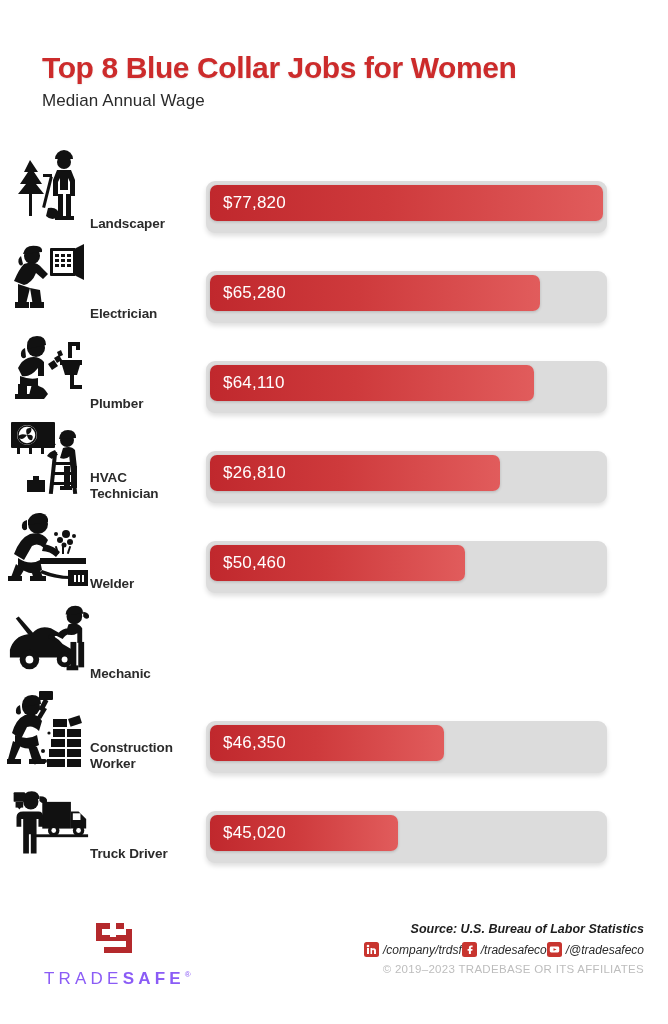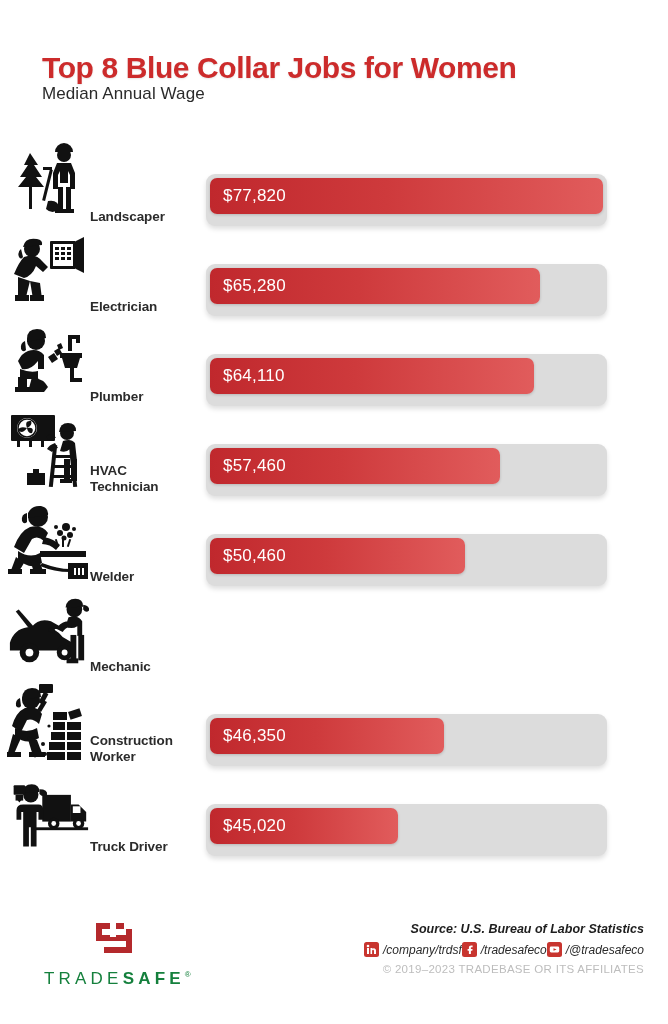--- a/index.html
+++ b/index.html
@@ -19,20 +19,21 @@
     font-weight:bold;
     color:#CC2B2B;
     letter-spacing:-0.4px;
     line-height:1.05;
     text-shadow:0 1px 2px rgba(0,0,0,0.10);
   }
   .subtitle {
     font-size:17px;
     font-weight:normal;
     color:#2b2b2b;
+    margin-top:7px;
     letter-spacing:0.1px;
   }
 
   
   .chart { margin-top:32px; }
   .row {
     position:relative;
     height:90px;
     display:flex;
     align-items:flex-end;
@@ -100,21 +101,21 @@
     justify-content:space-between;
     padding:0 24px 0 44px;
   }
   .brand { display:flex; flex-direction:column; align-items:center; padding-top:4px; }
   .brand-mark { margin-bottom:9px; }
   .brand-word {
     display:flex;
     align-items:flex-start;
     font-size:17px;
     letter-spacing:4.2px;
-    color:#15803d;
+    color:#8b5cf6;
     justify-content:flex-end;
   }
   .brand-thin { font-weight:normal; }
   .brand-bold { font-weight:bold; }
   .brand-reg { font-size:8px; letter-spacing:0; margin-top:1px; }
 
   .attrib { text-align:right; padding-top:4px; }
   .source {
     font-size:12.5px;
     font-style:italic;
@@ -286,21 +287,21 @@
     </g>
         </svg>
       </div>
       <div class="label-cell">
         <div>HVAC</div>
         <div>Technician</div>
       </div>
       <div class="bar-cell">
         <div class="track"></div>
         <div class="fill" style="width: 290.034px;">
-          <span class="value">$57,460</span>
+          <span class="value">$26,810</span>
         </div>
       </div>
     </div>
     <div class="row">
       <div class="icon-cell">
         <svg width="80" height="80" viewBox="0 0 80 80">
     <g fill="#111">
       <circle cx="30" cy="14" r="10"></circle>
       <path d="M20 10 q4 -8 13 -7 q8 2 7 9 l-20 3 Z"></path>
       <path d="M19 10 q-6 1 -5 8 q2 4 5 1 Z"></path>

